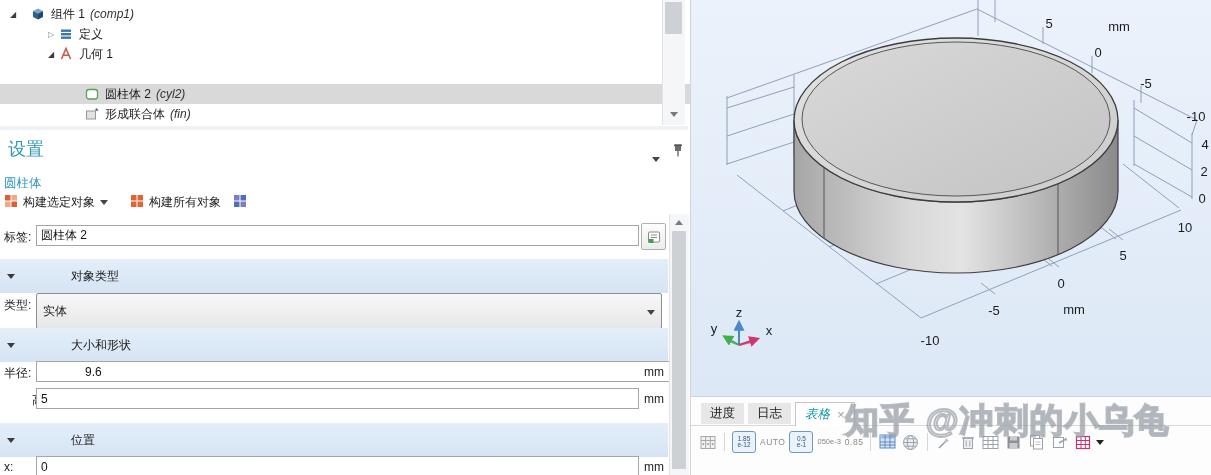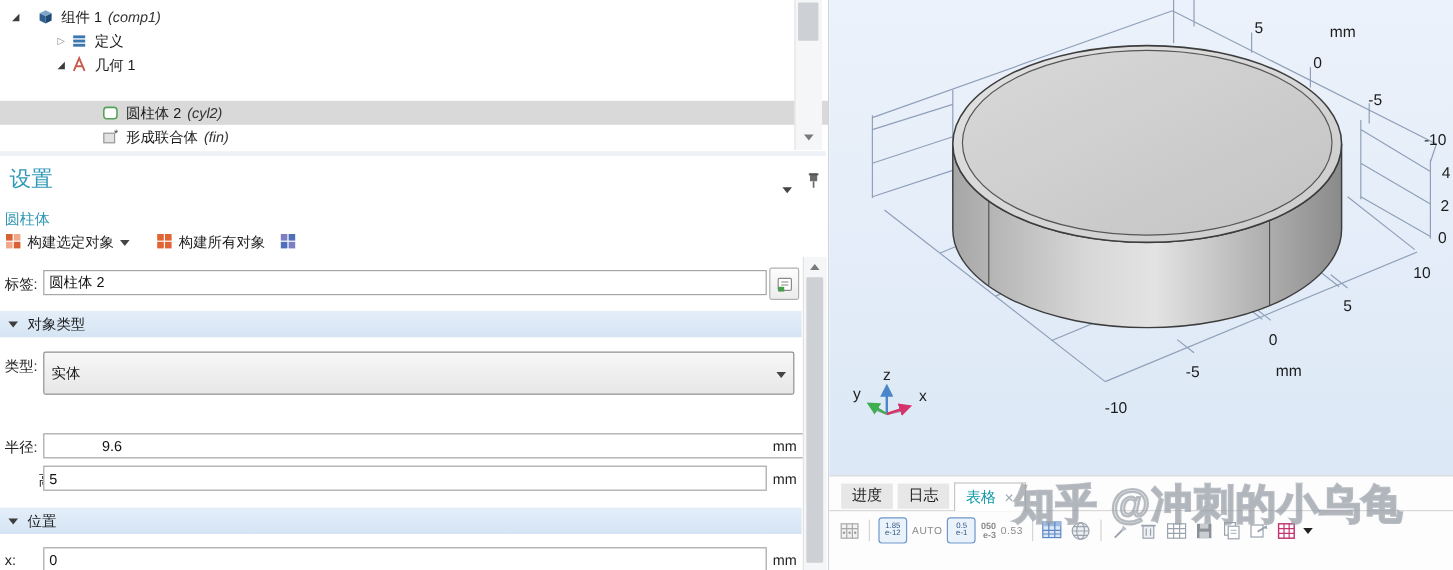--- a/index.html
+++ b/index.html
@@ -26,22 +26,22 @@
   .settings-panel{position:absolute;left:0;top:130px;width:688px;height:345px;background:#fff;}
   .s-title{position:absolute;left:8px;top:7px;font-size:18px;color:#2e97b5;}
   .s-subtitle{position:absolute;left:4px;top:45px;font-size:12.5px;color:#2e97b5;}
   .s-toolbar{position:absolute;left:4px;top:62px;height:20px;display:flex;align-items:center;gap:5px;font-size:12px;color:#222;}
   .s-toolbar .gap{width:12px;}
   .caret-down{width:0;height:0;border-left:4px solid transparent;border-right:4px solid transparent;border-top:5px solid #444;display:inline-block;}
   .field-label{position:absolute;left:4px;font-size:12px;color:#222;}
   .txt-input{position:absolute;left:36px;height:19px;border:1px solid #a6a6a6;background:#fff;
              font-size:12px;font-family:inherit;padding:0 4px;color:#111;}
   .unit{position:absolute;left:644px;font-size:12px;color:#222;}
-  .section-band{position:absolute;left:0;width:668px;height:22px;
-                background:linear-gradient(#e4eef9,#d5e4f4);display:flex;align-items:center;font-size:12px;color:#1a1a1a;}
+  .section-band{position:absolute;left:0;width:668px;height:34px;
+                background:linear-gradient(#e4eef9,#d5e4f4);display:flex;align-items:center;font-size:12px;color:#1a1a1a;gap:48px;}
   .section-band .tri{margin:0 8px 0 7px;width:0;height:0;border-left:4px solid transparent;border-right:4px solid transparent;border-top:5px solid #3c3c3c;}
   .combo{position:absolute;left:36px;width:626px;height:36px;border:1px solid #8f8f8f;border-radius:2px;
          background:linear-gradient(#f7f7f7,#e7e7e7);font-size:12px;display:flex;align-items:center;padding:0 6px;box-sizing:border-box;}
   .combo .carea{margin-left:auto;}
   .rename-btn{position:absolute;left:641px;top:93px;width:23px;height:25px;border:1px solid #b0b0b0;border-radius:2px;
               background:linear-gradient(#fdfdfd,#ececec);display:flex;align-items:center;justify-content:center;}
   
   .right-col{position:absolute;left:690px;top:0;width:521px;height:475px;border-left:1px solid #cfd4da;background:#fff;box-sizing:content-box;}
   .graphics{position:absolute;left:0;top:0;width:521px;height:396px;overflow:hidden;}
   .axis-label{position:absolute;transform:translate(-50%,-50%);font-size:13px;color:#1c1c1c;white-space:nowrap;}
@@ -50,21 +50,21 @@
   .bottom-panel{position:absolute;left:0;top:396px;width:521px;height:79px;background:#fdfdfe;border-top:1px solid #cfd4da;}
   .tab{position:absolute;top:6px;height:21px;display:flex;align-items:center;padding:0 9px;font-size:12.5px;color:#222;background:#e7e7e7;}
   .tab.active{background:#fff;border:1px solid #c6c6c6;border-bottom:none;color:#0f98a8;height:23px;top:5px;z-index:2;}
   .tab .close-x{margin-left:7px;color:#9aa5ad;font-size:13px;}
   .tabs-underline{position:absolute;left:0;top:28px;width:521px;height:1px;background:#d8d8d8;}
   .b-toolbar{position:absolute;left:7px;top:33px;height:24px;display:flex;align-items:center;gap:4px;}
   .b-sep{width:1px;height:18px;background:#d5d5d5;margin:0 3px;}
   .tinybtn{border:1px solid #6f97c9;border-radius:3px;background:#eaf2fc;width:22px;height:20px;
            display:flex;flex-direction:column;align-items:center;justify-content:center;line-height:1;}
   .tinybtn span{font-size:6.5px;color:#35567d;}
-  .graytxt{display:flex;flex-direction:column;align-items:flex-end;line-height:1;font-weight:bold;}
+  .graytxt{display:flex;flex-direction:row;align-items:flex-end;line-height:1;}
   .graytxt span{font-size:7.5px;color:#8a8a8a;}
   .autotxt{font-size:8.5px;color:#8a8a8a;letter-spacing:.5px;}
   .icon18{width:19px;height:19px;display:flex;align-items:center;justify-content:center;}
   
   .watermark{position:absolute;left:845px;top:398px;z-index:50;font-size:34px;font-weight:700;letter-spacing:1px;
              color:rgba(170,175,182,0.30);-webkit-text-stroke:1.8px rgba(150,156,164,0.65);white-space:nowrap;pointer-events:none;}
 </style>
 </head>
 <body>
 
@@ -206,20 +206,24 @@
     <div class="section-band" style="top:129px;">
       <span class="tri"></span>
       <span>对象类型</span>
     </div>
     <div class="field-label" style="top:167px;">类型:</div>
     <div class="combo" style="top:163px;">
       <span>实体</span>
       <span class="carea"><span class="caret-down"></span></span>
     </div>
 
+    <div class="section-band" style="top:198px;">
+      <span class="tri"></span>
+      <span>大小和形状</span>
+    </div>
     <div class="field-label" style="top:235px;">半径:</div>
     <input class="txt-input" style="top: 231px; width: 593px; padding-left: 48px;" value="9.6">
     <div class="unit" style="top:235px;">mm</div>
 
     <div class="field-label" style="top:262px;margin-left:28px;">高度:</div>
     <input class="txt-input" style="top: 258px; width: 593px;" value="5">
     <div class="unit" style="top:262px;">mm</div>
 
     <div class="section-band" style="top:293px;">
       <span class="tri"></span>
@@ -331,21 +335,21 @@
   </div>
 
   <div class="bottom-panel">
     <div class="tabs-underline"></div>
     <div class="tab" style="left:10px;">
       <span>进度</span>
     </div>
     <div class="tab" style="left:57px;">
       <span>日志</span>
     </div>
-    <div class="tab active" style="left:104px;">
+    <div class="tab active" style="left:104px;font-style:italic;">
       <span>表格</span>
       <span class="close-x">×</span>
     </div>
 
     <div class="b-toolbar">
       <span class="icon18">
         <svg width="16" height="15">
             <rect x="1" y="1.5" width="14" height="12" fill="#f2f2f2" stroke="#a8a8a8"></rect>
             <line x1="1" y1="5.5" x2="15" y2="5.5" stroke="#a8a8a8"></line>
             <line x1="5.6" y1="1.5" x2="5.6" y2="13.5" stroke="#a8a8a8"></line>
@@ -362,21 +366,21 @@
       </span>
       <span class="autotxt">AUTO</span>
       <span class="tinybtn">
         <span>0.5</span>
         <span>e-1</span>
       </span>
       <span class="graytxt">
         <span>050</span>
         <span>e-3</span>
       </span>
-      <span class="autotxt">0.53</span>
+      <span class="autotxt">0.85</span>
       <span class="b-sep"></span>
       <span class="icon18">
         <svg width="18" height="18">
             <rect x="1" y="2" width="15" height="13" fill="#dbe7f7" stroke="#5b87c5"></rect>
             <rect x="1" y="2" width="15" height="3.5" fill="#9dbbe0"></rect>
             <line x1="6" y1="2" x2="6" y2="15" stroke="#5b87c5"></line>
             <line x1="11" y1="2" x2="11" y2="15" stroke="#5b87c5"></line>
             <line x1="1" y1="9" x2="16" y2="9" stroke="#5b87c5"></line>
             <line x1="1" y1="12" x2="16" y2="12" stroke="#5b87c5"></line>
           </svg>

